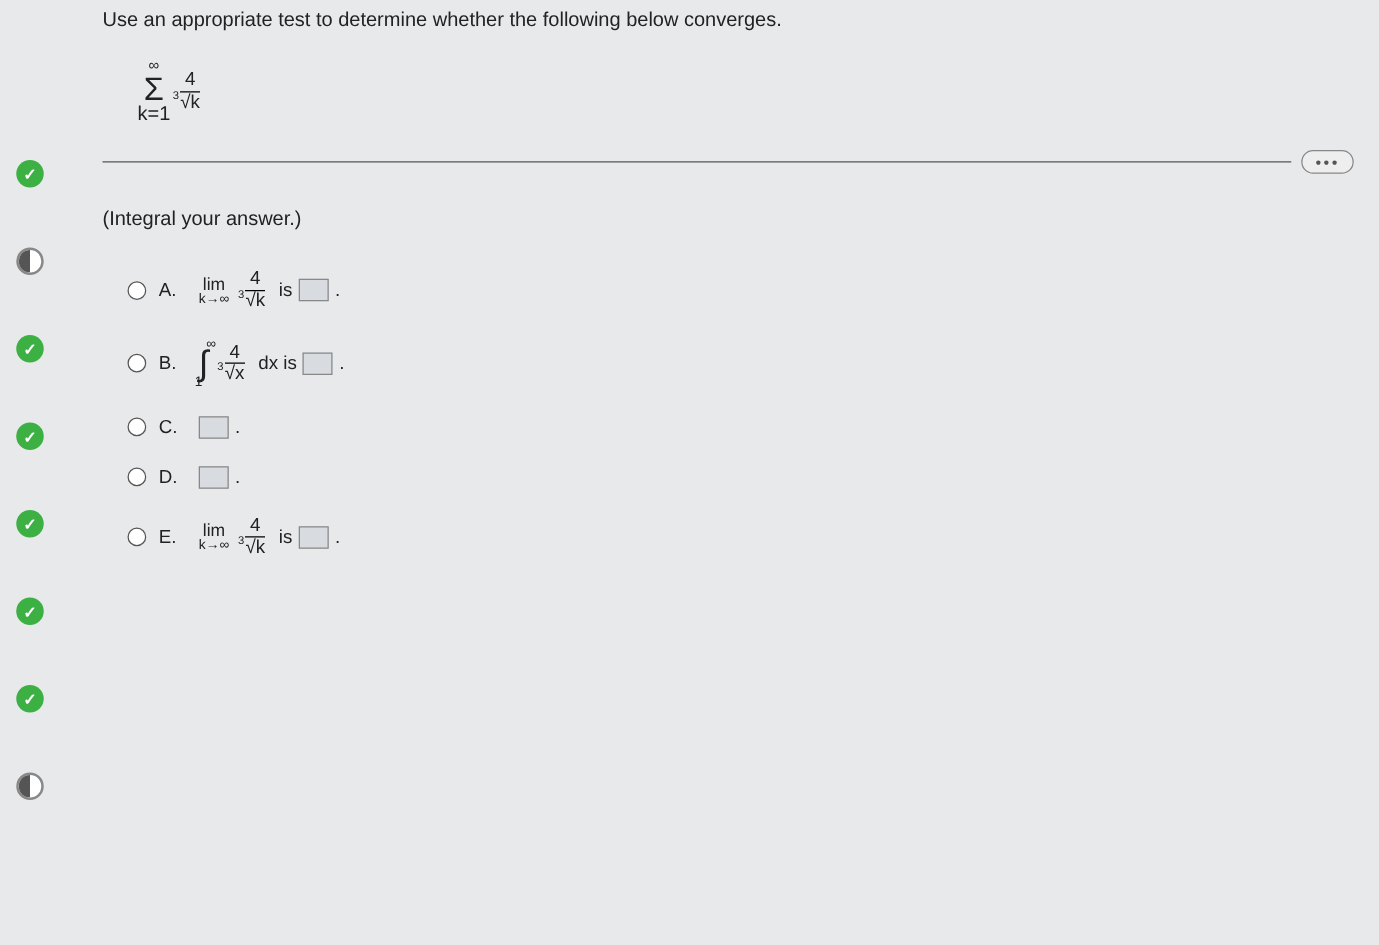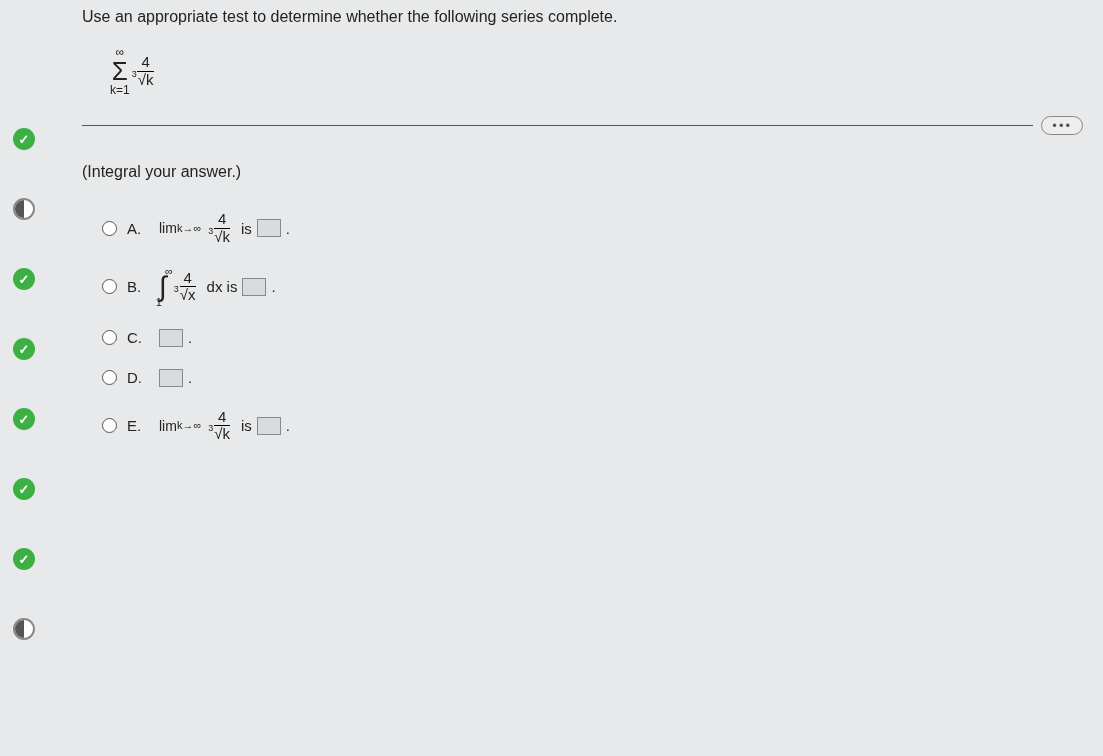--- a/index.html
+++ b/index.html
@@ -63,21 +63,21 @@
     .formula-block {
       margin-left: 28px;
       margin-bottom: 20px;
       display: flex;
       align-items: center;
       font-size: 16px;
     }
     .sigma-block { display: inline-flex; flex-direction: column; align-items: center; line-height: 1; }
     .sigma-top { font-size: 12px; }
     .sigma-mid { font-size: 26px; }
-    .sigma-bot { font-size: 12px; }
+    .sigma-bot { font-size: 16px; }
     .frac {
       display: inline-flex;
       flex-direction: column;
       align-items: center;
       vertical-align: middle;
       margin: 0 4px;
       line-height: 1.1;
     }
     .frac .num { border-bottom: 1px solid #000; padding: 0 4px; font-size: 15px; }
     .frac .den { padding: 0 4px; font-size: 15px; position: relative; }
@@ -125,21 +125,21 @@
     .answer-box {
       display: inline-block;
       width: 24px; height: 18px;
       border: 1px solid #888;
       background: #d8dce0;
       vertical-align: middle;
       margin: 0 2px;
     }
     .lim-block {
       display: inline-flex;
-      flex-direction: row;
+      flex-direction: column;
       align-items: center;
       line-height: 1;
       margin: 0 2px;
     }
     .lim-top { font-size: 14px; }
     .lim-bot { font-size: 11px; }
     .int-block {
       display: inline-flex;
       flex-direction: column;
       align-items: center;
@@ -159,21 +159,21 @@
   <div class="sidebar-icon half-icon"></div>
   <div class="sidebar-icon check-icon"></div>
   <div class="sidebar-icon check-icon"></div>
   <div class="sidebar-icon check-icon"></div>
   <div class="sidebar-icon check-icon"></div>
   <div class="sidebar-icon check-icon"></div>
   <div class="sidebar-icon half-icon"></div>
 </div>
 
 <div class="content">
-  <div class="question-text">Use an appropriate test to determine whether the following series complete.</div>
+  <div class="question-text">Use an appropriate test to determine whether the following below converges.</div>
 
   <div class="formula-block">
     <span class="sigma-block">
       <span class="sigma-top">∞</span>
       <span class="sigma-mid">Σ</span>
       <span class="sigma-bot">k=1</span>
     </span>
     <span class="frac">
       <span class="num">4</span>
       <span class="den root3">

